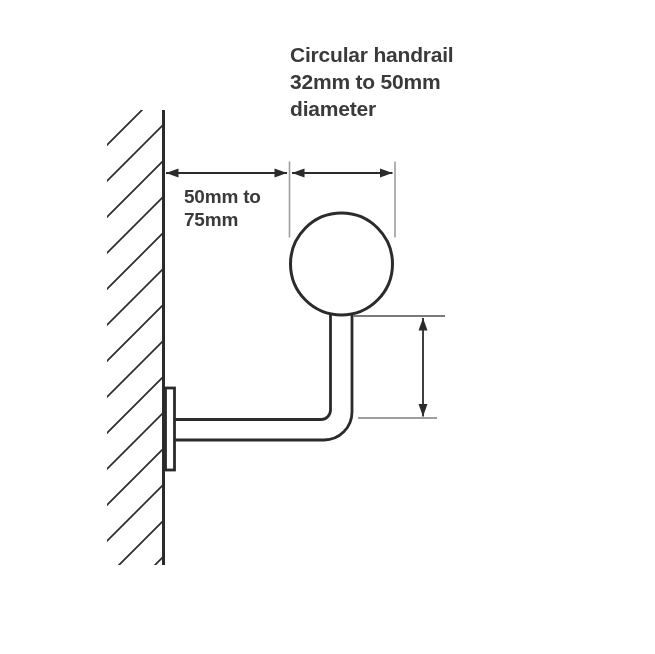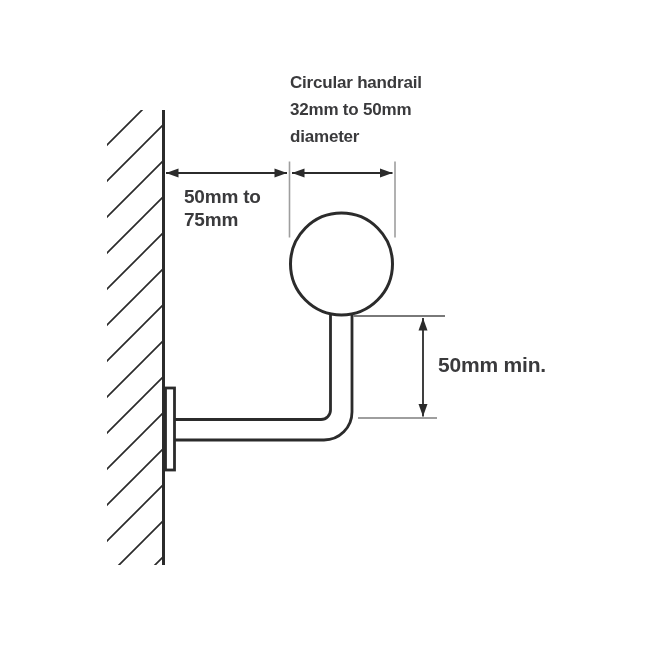--- a/index.html
+++ b/index.html
@@ -14,22 +14,22 @@
   .canvas svg { position: absolute; left: 0; top: 0; }
   .label {
     position: absolute;
     color: #3a3a3c;
     font-weight: 600;
     white-space: pre-line;
     letter-spacing: -0.2px;
   }
   .label.title {
     left: 290px;
-    top: 69px;
-    font-size: 17px;
+    top: 41px;
+    font-size: 21px;
     line-height: 27px;
   }
   .label.wall-offset {
     left: 184px;
     top: 186px;
     font-size: 19px;
     line-height: 22.5px;
   }
   .label.clearance {
     left: 438px;
@@ -75,15 +75,14 @@
     <line x1="423" y1="318" x2="423" y2="416.5" stroke="#2b2b2b" stroke-width="1.8" marker-start="url(#arrow)" marker-end="url(#arrow)"></line>
   </svg>
 
   <div class="label title">Circular handrail
 32mm to 50mm
 diameter</div>
 
   <div class="label wall-offset">50mm to
 75mm</div>
 
-  <div class="label clearance">50mm min.</div>
 
 </div>
 
 </body></html>

